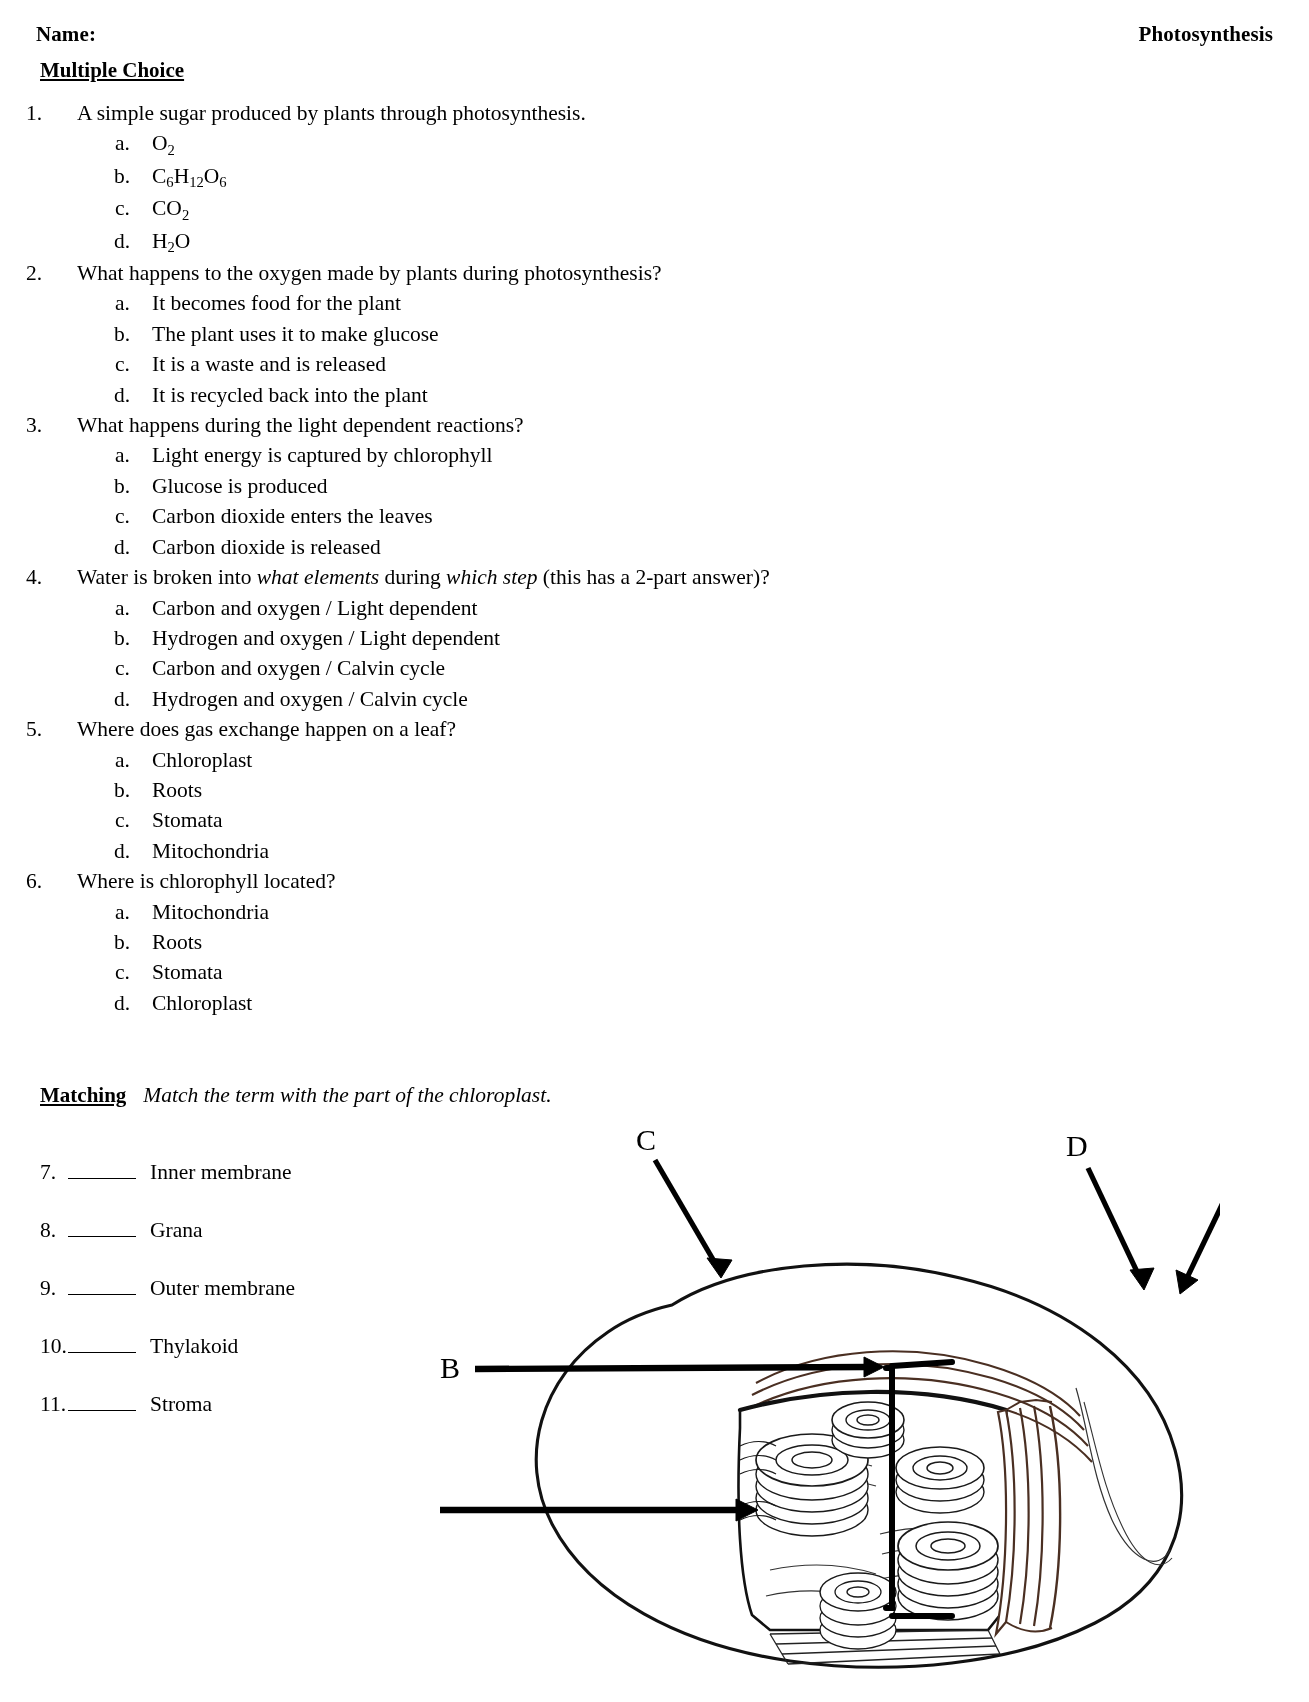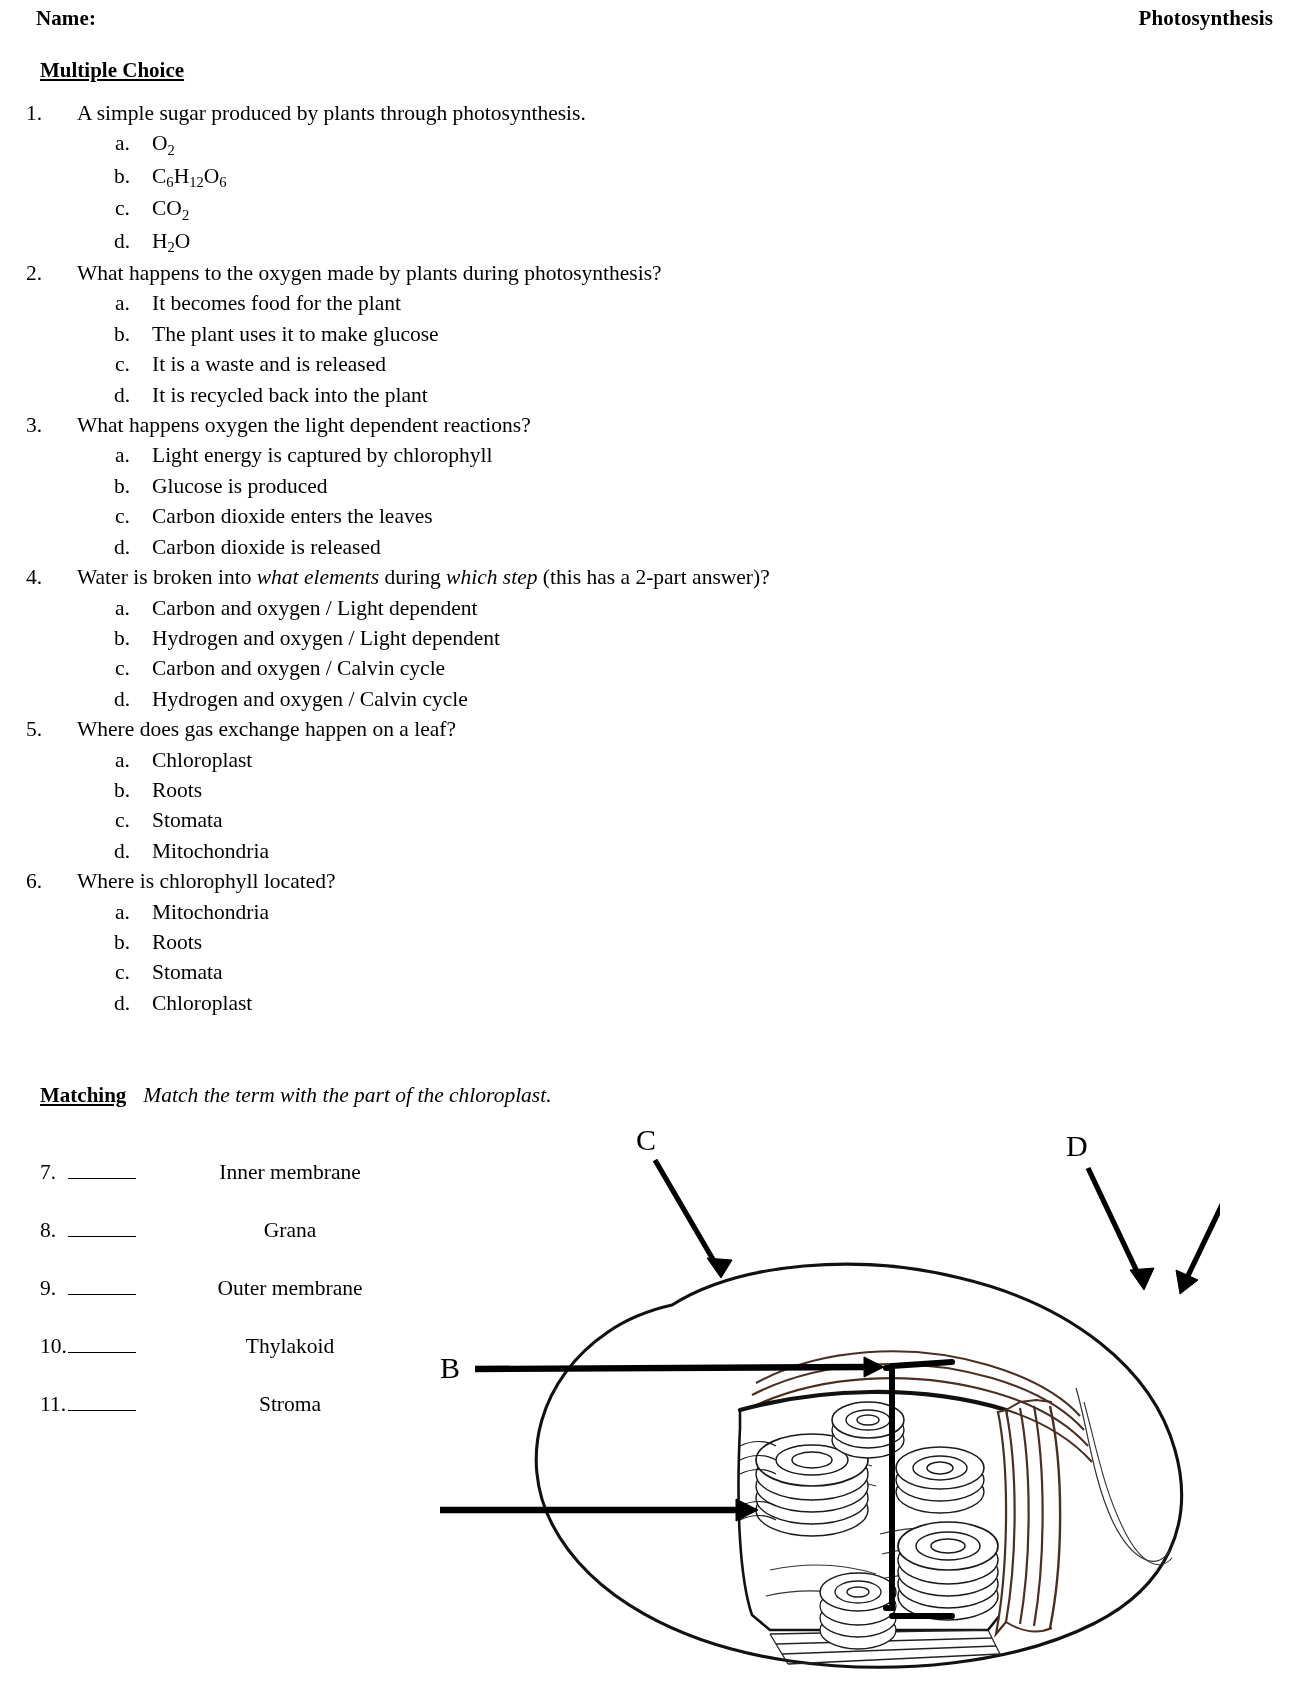--- a/index.html
+++ b/index.html
@@ -30,21 +30,21 @@
     top: 6px;
     left: 36px;
     right: 36px;
     display: flex;
     justify-content: space-between;
     align-items: baseline;
     font-size: 21px;
     font-weight: bold;
   }
   .header .name-label { letter-spacing: 0.1px; }
-  .header .doc-title  { letter-spacing: 0.1px; }
+  .header .doc-title  { letter-spacing: 0.1px; margin-top: 16px; }
 
   
   .section-heading {
     font-size: 21px;
     font-weight: bold;
     text-decoration: underline;
   }
 
   .mc-heading {
     position: absolute;
@@ -132,21 +132,20 @@
     display: inline-block;
     width: 68px;
     border-bottom: 1.6px solid #000;
     height: 18px;
     flex: 0 0 auto;
     margin-left: 4px;
   }
   .match-term {
     padding-left: 14px;
     flex: 1 1 auto;
-    text-align: center;
   }
 
   
   .diagram {
     position: absolute;
     left: 440px;
     top: 1110px;
     width: 780px;
     height: 585px;
   }
@@ -200,21 +199,21 @@
       <div class="opt-row">
         <div class="opt-letter">c.</div>
         <div class="opt-text">It is a waste and is released</div>
       </div>
       <div class="opt-row">
         <div class="opt-letter">d.</div>
         <div class="opt-text">It is recycled back into the plant</div>
       </div>
       <div class="q-row">
         <div class="q-num">3.</div>
-        <div class="q-text">What happens oxygen the light dependent reactions?</div>
+        <div class="q-text">What happens during the light dependent reactions?</div>
       </div>
       <div class="opt-row">
         <div class="opt-letter">a.</div>
         <div class="opt-text">Light energy is captured by chlorophyll</div>
       </div>
       <div class="opt-row">
         <div class="opt-letter">b.</div>
         <div class="opt-text">Glucose is produced</div>
       </div>
       <div class="opt-row">

